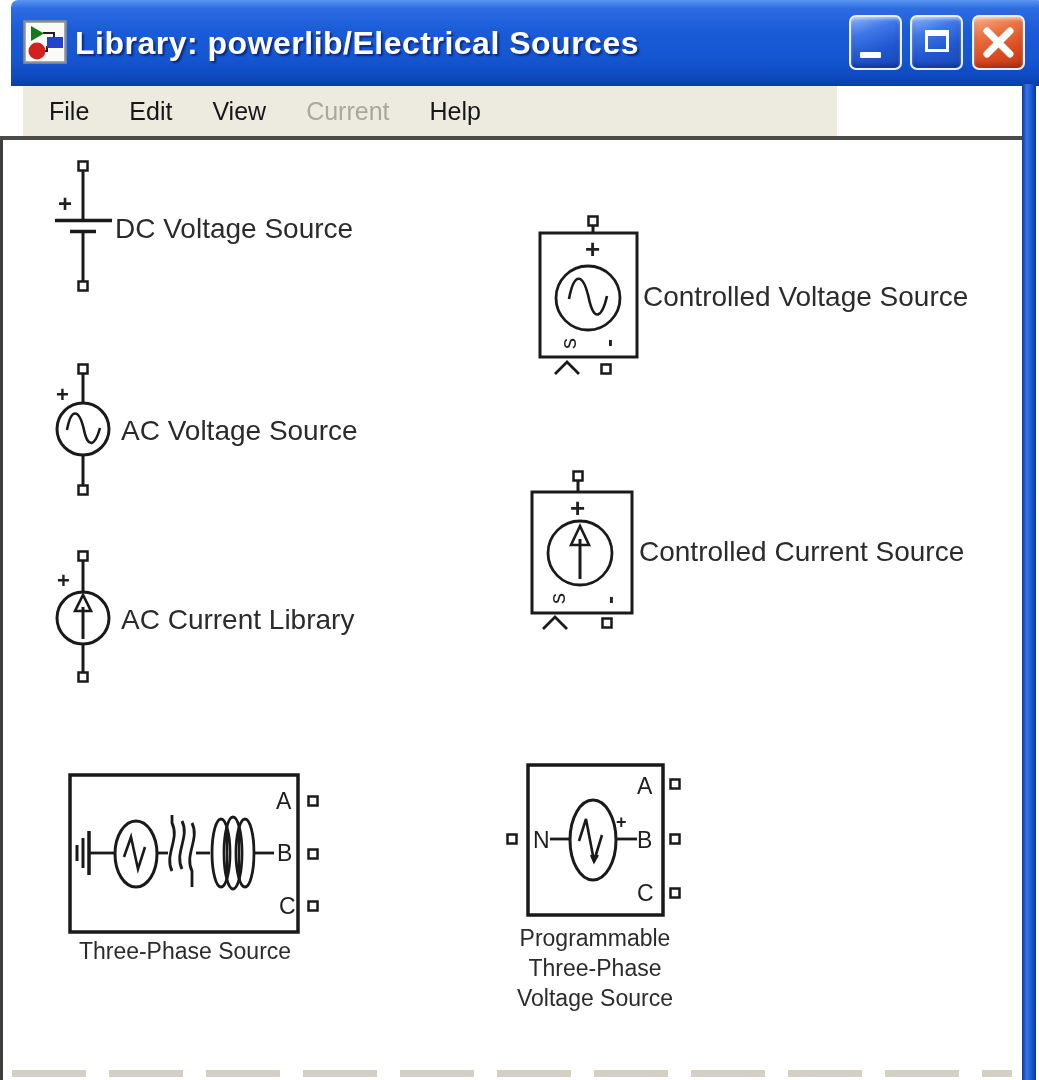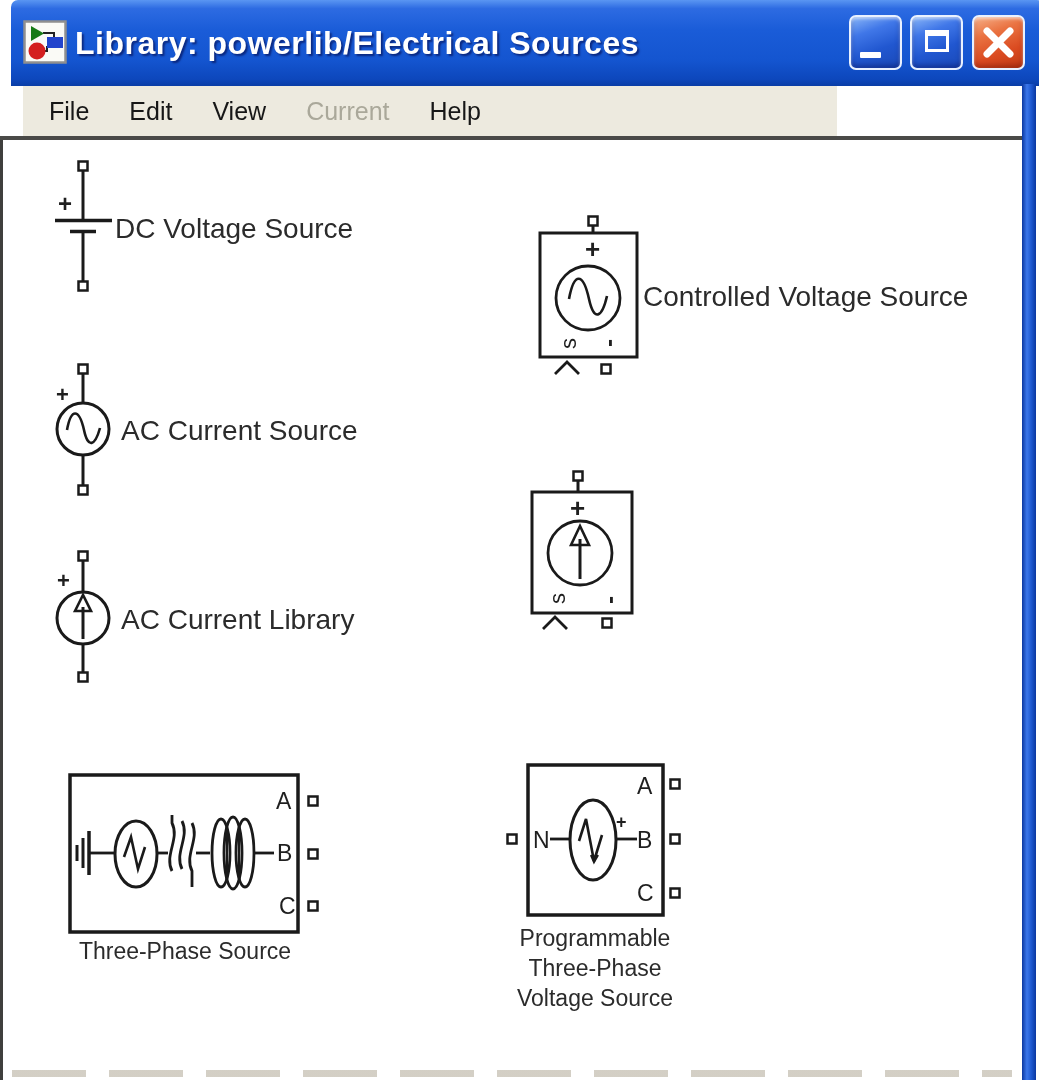--- a/index.html
+++ b/index.html
@@ -118,21 +118,21 @@
       <svg width="70" height="140" viewBox="0 0 70 140">
         <rect class="stroke" x="30.5" y="4.5" width="9" height="9" fill="#fff" stroke-width="2.5"></rect>
         <line class="stroke" x1="35" y1="14" x2="35" y2="43" stroke-width="3"></line>
         <text x="8" y="42" font-size="22" font-weight="bold">+</text>
         <circle class="stroke" cx="35" cy="69" r="26" stroke-width="3"></circle>
         <path class="stroke" d="M 19,70 C 23,48 31,48 36,70 C 40,89 47,86 52,68" stroke-width="2.6"></path>
         <line class="stroke" x1="35" y1="95" x2="35" y2="125" stroke-width="3"></line>
         <rect class="stroke" x="30.5" y="125.5" width="9" height="9" fill="#fff" stroke-width="2.5"></rect>
       </svg>
     </div>
-    <div class="blk-label" style="left:118px;top:278px;">AC Current Source</div>
+    <div class="blk-label" style="left:118px;top:278px;">AC Voltage Source</div>
 
     <div class="block" style="left:45px;top:407px;width:70px;height:140px;">
       <svg width="70" height="140" viewBox="0 0 70 140">
         <rect class="stroke" x="30.5" y="4.5" width="9" height="9" fill="#fff" stroke-width="2.5"></rect>
         <line class="stroke" x1="35" y1="14" x2="35" y2="45" stroke-width="3"></line>
         <text x="9" y="41" font-size="22" font-weight="bold">+</text>
         <circle class="stroke" cx="35" cy="71" r="26" stroke-width="3"></circle>
         <line class="stroke" x1="35" y1="92" x2="35" y2="60" stroke-width="3"></line>
         <path class="stroke" d="M 27,64 L 35,48 L 43,64 Z" stroke-width="2.6"></path>
         <line class="stroke" x1="35" y1="97" x2="35" y2="126" stroke-width="3"></line>
@@ -165,20 +165,21 @@
         <text x="47" y="52" font-size="26" font-weight="bold">+</text>
         <circle class="stroke" cx="57" cy="88" r="32" stroke-width="2.8"></circle>
         <line class="stroke" x1="57" y1="114" x2="57" y2="74" stroke-width="3"></line>
         <path class="stroke" d="M 48,80 L 57,61 L 66,80 Z" stroke-width="2.6"></path>
         <text x="27" y="140" font-size="22" transform="rotate(-90 34 132)">s</text>
         <text x="85" y="142" font-size="24" font-weight="bold" transform="rotate(90 89 135)">-</text>
         <path class="stroke" d="M 20,164 L 32,152 L 44,164" stroke-width="2.8"></path>
         <rect class="stroke" x="79.5" y="153.5" width="9" height="9" fill="#fff" stroke-width="2.5"></rect>
       </svg>
     </div>
+    <div class="blk-label" style="left:636px;top:399px;">Controlled Current Source</div>
 
     <div class="block" style="left:55px;top:625px;width:270px;height:185px;">
       <svg width="270" height="185" viewBox="0 0 270 185">
         <rect class="stroke" x="12" y="10" width="228" height="157" stroke-width="3.5"></rect>
 
         <line class="stroke" x1="31" y1="66" x2="31" y2="110" stroke-width="3.5"></line>
         <line class="stroke" x1="25" y1="73" x2="25" y2="103" stroke-width="3"></line>
         <line class="stroke" x1="19" y1="80" x2="19" y2="96" stroke-width="3"></line>
         <line class="stroke" x1="31" y1="88" x2="57" y2="88" stroke-width="2.8"></line>
 

